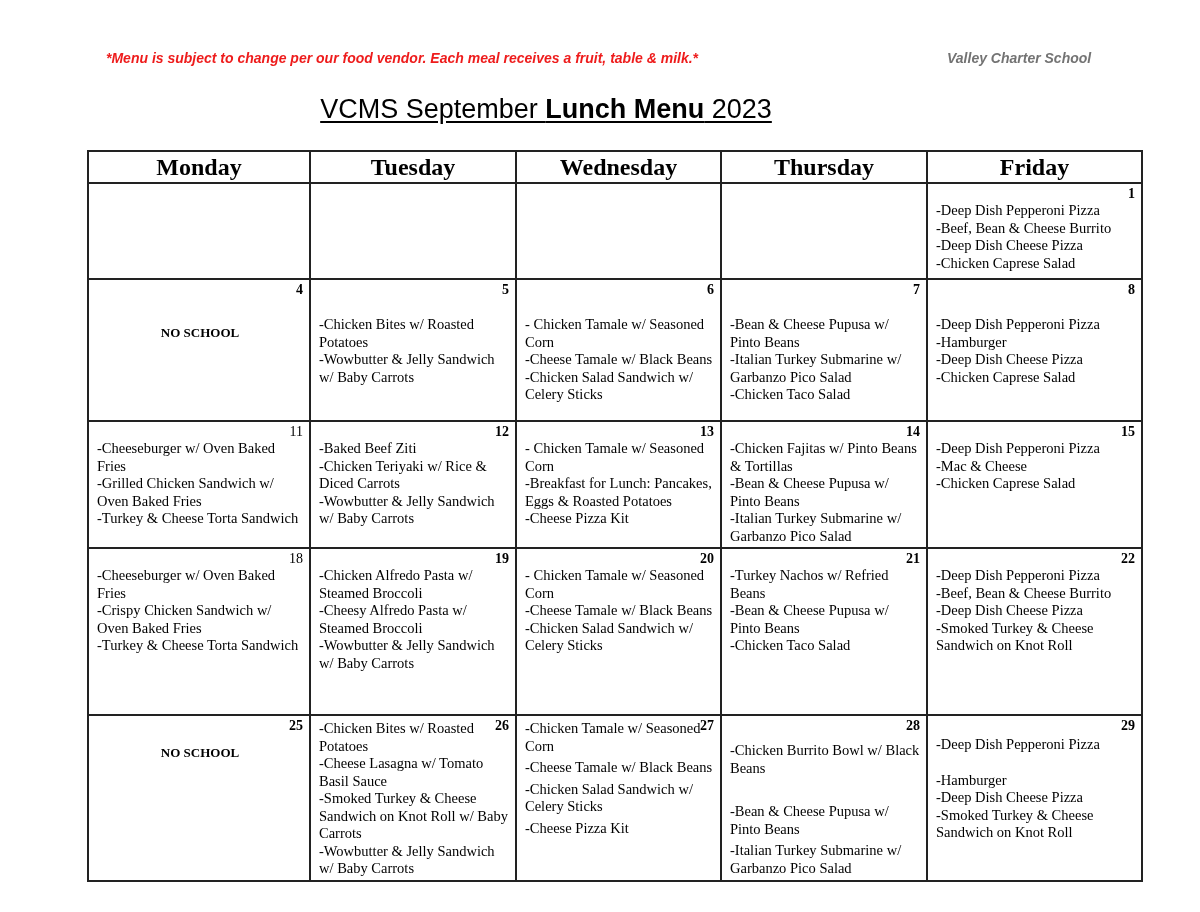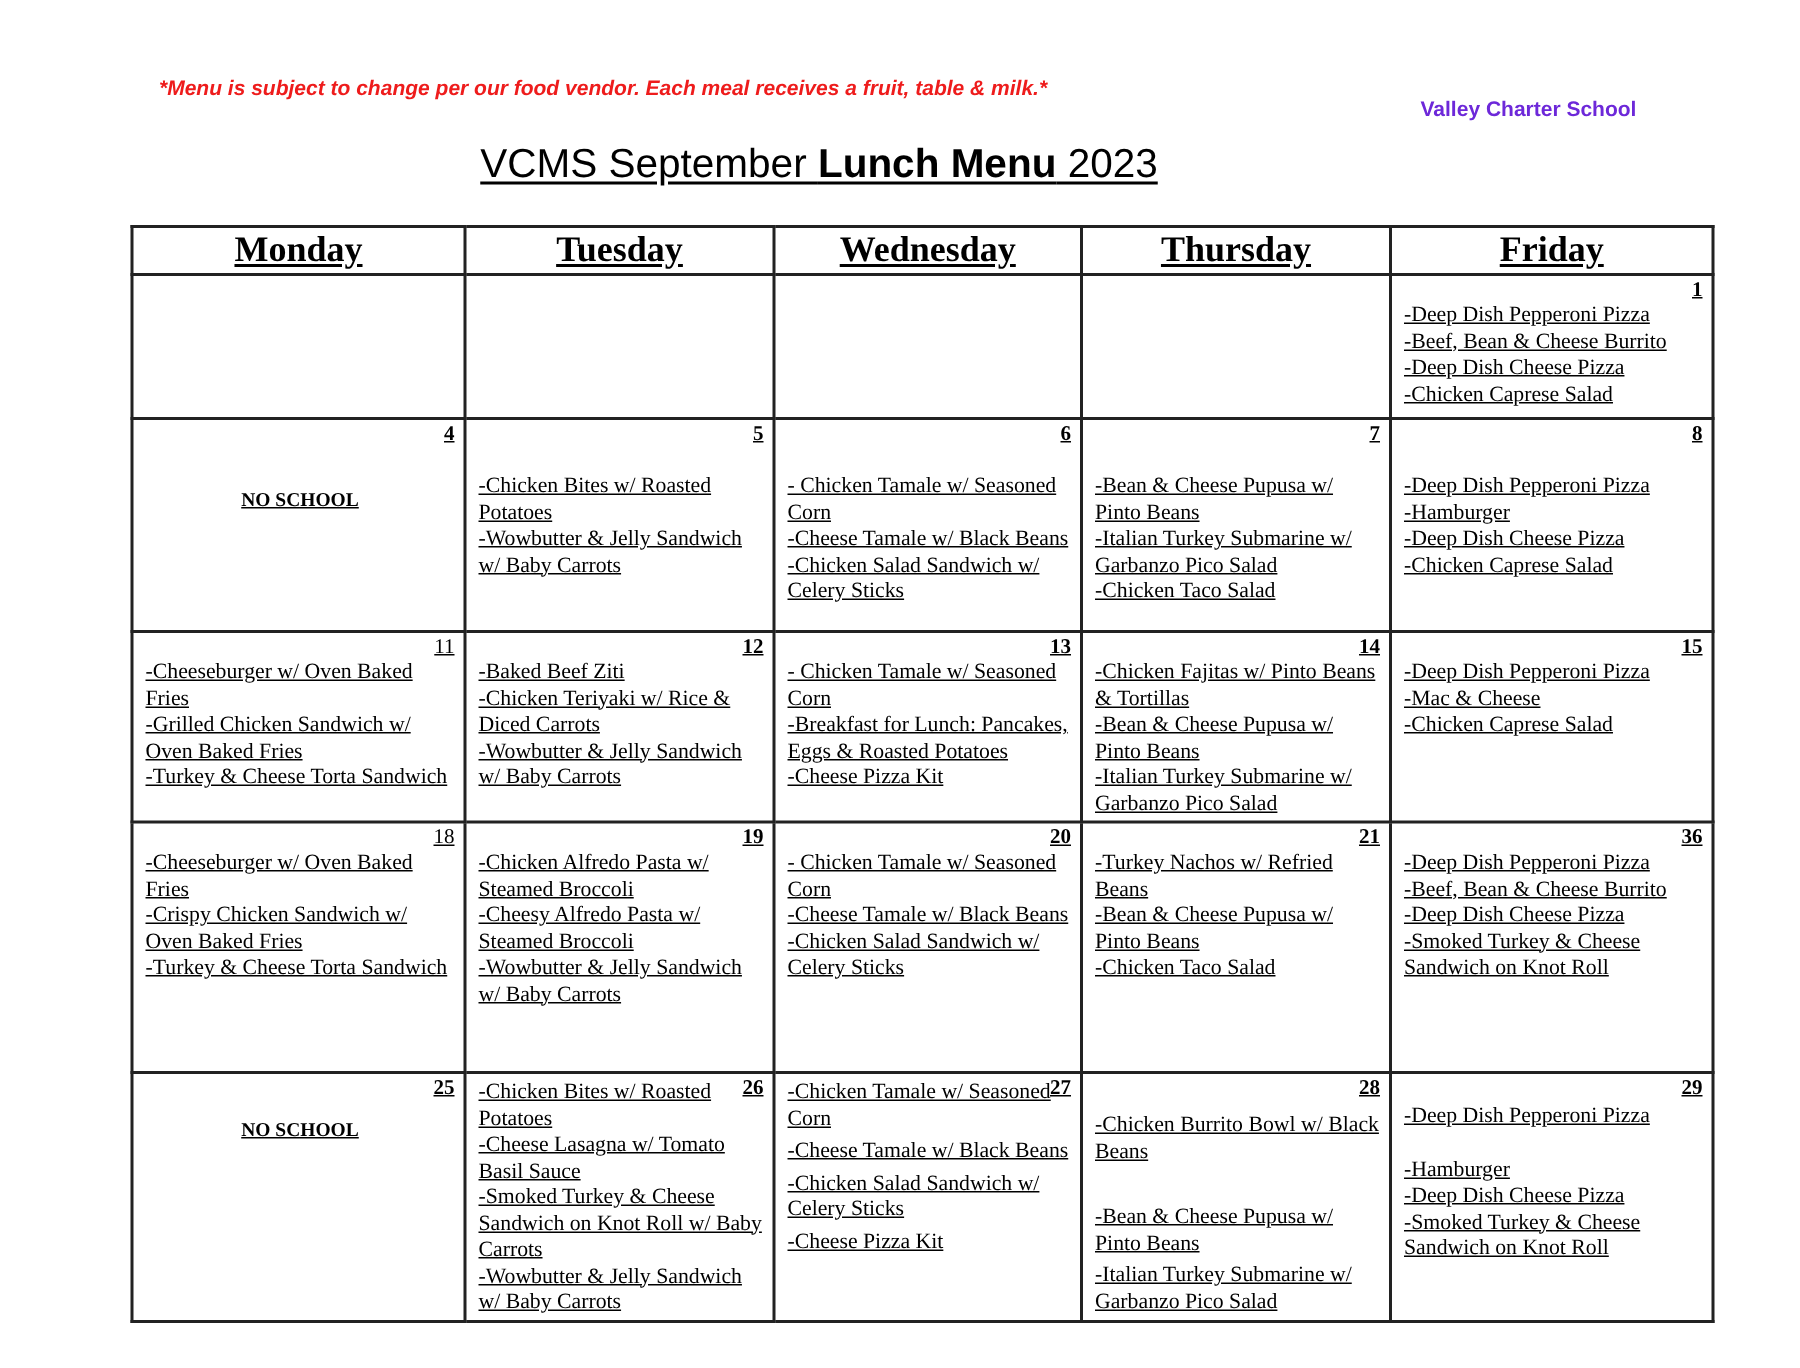--- a/index.html
+++ b/index.html
@@ -1,22 +1,22 @@
 <!DOCTYPE html>
 <html><head>
 <meta charset="utf-8">
 <style>
   html, body { margin: 0; padding: 0; background: #ffffff; }
   body { width: 1200px; height: 912px; position: relative; overflow: hidden; font-family: "Liberation Serif", serif; color: #000; }
   .notice { position: absolute; left: 106px; top: 50px; font-family: "Liberation Sans", sans-serif; font-size: 14px; font-weight: bold; font-style: italic; color: #ee1c1c; }
-  .school { position: absolute; left: 947px; top: 50px; font-family: "Liberation Sans", sans-serif; font-size: 14px; font-weight: bold; color: #6d28d9; margin-top: 14px; }
+  .school { position: absolute; left: 947px; top: 50px; font-family: "Liberation Sans", sans-serif; font-size: 14px; font-weight: bold; font-style: italic; color: #737373; }
   .title { position: absolute; left: 0; width: 1092px; top: 94px; text-align: center; font-family: "Liberation Sans", sans-serif; font-size: 27px; }
   .title span.t { text-decoration: underline; text-underline-offset: 3px; }
   .title b { font-weight: bold; }
-  table.cal { position: absolute; left: 87px; top: 150px; border-collapse: collapse; table-layout: fixed; width: 1054px; text-decoration: underline; }
+  table.cal { position: absolute; left: 87px; top: 150px; border-collapse: collapse; table-layout: fixed; width: 1054px; }
   table.cal th, table.cal td { border: 2px solid #222; vertical-align: top; padding: 0; }
   table.cal th { height: 30px; font-family: "Liberation Serif", serif; font-size: 24px; font-weight: bold; text-align: center; vertical-align: middle; }
   .cell { position: relative; padding: 2px 6px 2px 8px; font-size: 14.5px; line-height: 17.5px; }
   .daynum { text-align: right; font-weight: bold; font-size: 14px; line-height: 16px; height: 16px; }
   .daynum.plain { font-weight: normal; }
   .items { margin: 0; padding: 0; list-style: none; }
   .items li { margin: 0; }
   .noschool { text-align: center; font-weight: bold; font-size: 13px; }
 </style>
 </head>
@@ -213,21 +213,21 @@
             <div class="daynum">21</div>
             <ul class="items">
               <li>-Turkey Nachos w/ Refried Beans</li>
               <li>-Bean &amp; Cheese Pupusa w/ Pinto Beans</li>
               <li>-Chicken Taco Salad</li>
             </ul>
           </div>
         </td>
         <td>
           <div class="cell">
-            <div class="daynum">36</div>
+            <div class="daynum">22</div>
             <ul class="items">
               <li>-Deep Dish Pepperoni Pizza</li>
               <li>-Beef, Bean &amp; Cheese Burrito</li>
               <li>-Deep Dish Cheese Pizza</li>
               <li>-Smoked Turkey &amp; Cheese Sandwich on Knot Roll</li>
             </ul>
           </div>
         </td>
       </tr>
       <tr style="height: 139px;">

